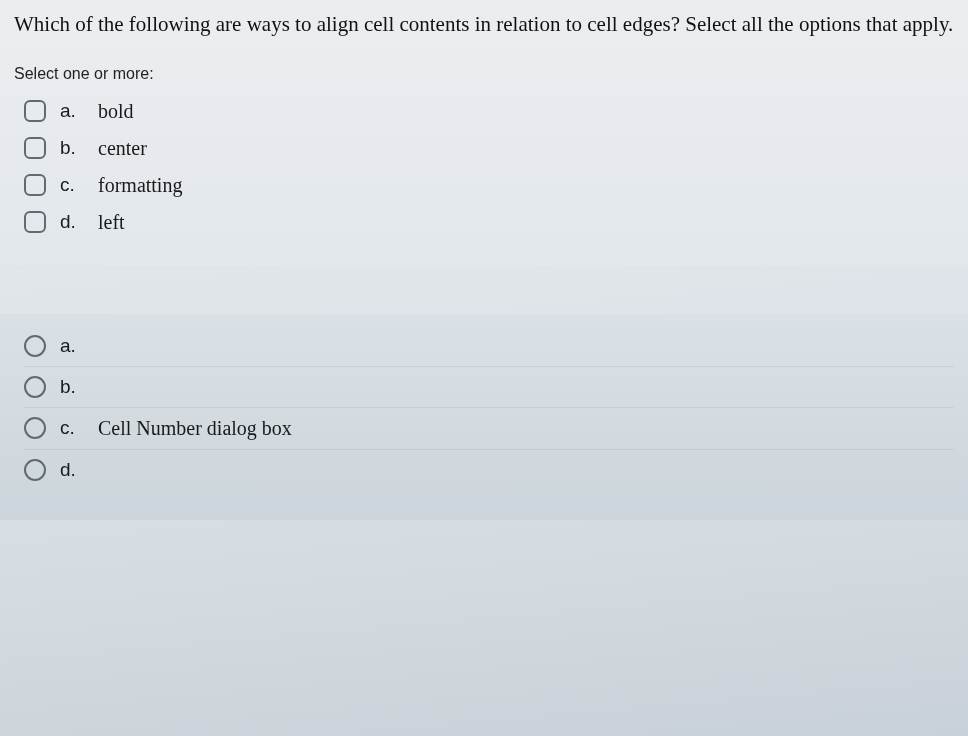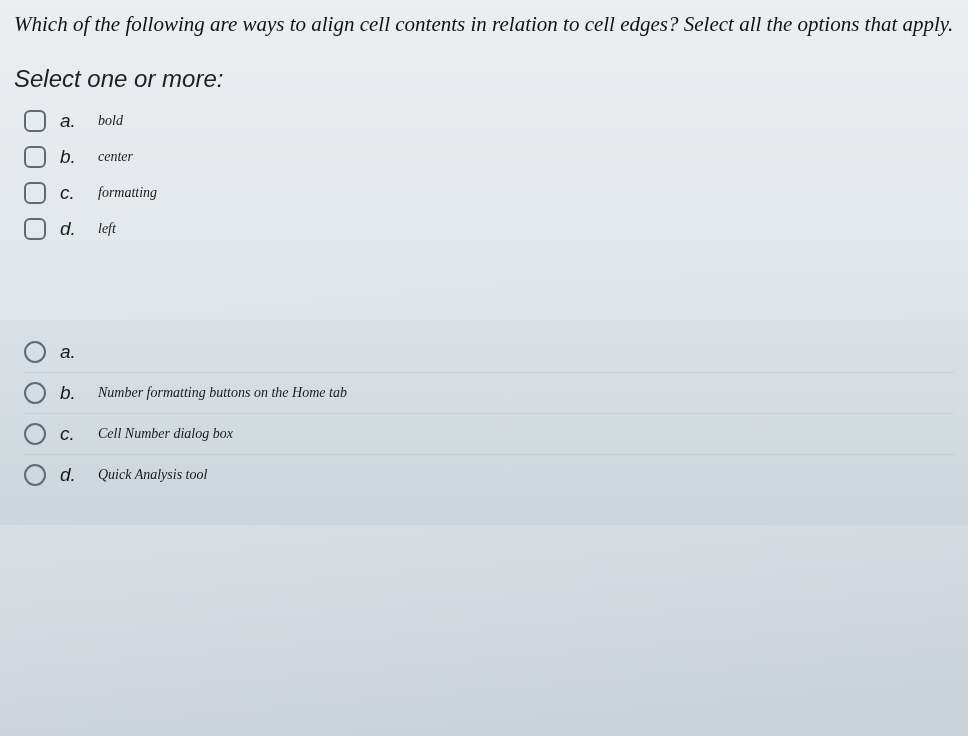--- a/index.html
+++ b/index.html
@@ -1,15 +1,15 @@
 <!DOCTYPE html>
 <html><head>
 <meta charset="utf-8">
 <style>
-  * { box-sizing: border-box; margin: 0; padding: 0; font-style: italic; }
+  * { box-sizing: border-box; margin: 0; padding: 0; }
   html, body { width: 968px; height: 736px; }
   body {
     font-family: Georgia, 'Times New Roman', serif;
     background: linear-gradient(175deg, #e8ecef 0%, #dde3e8 50%, #c9d1d8 100%);
     color: #1a1a1a;
     overflow: hidden;
   }
   .question-block {
     padding: 8px 14px 26px 14px;
   }
@@ -24,21 +24,21 @@
     padding-bottom: 30px;
   }
   .question-text {
     font-size: 21px;
     line-height: 1.55;
     margin-bottom: 24px;
     color: #111;
   }
   .select-prompt {
     font-family: -apple-system, BlinkMacSystemFont, "Segoe UI", Arial, sans-serif;
-    font-size: 24px;
+    font-size: 16px;
     color: #222;
     margin-bottom: 10px;
   }
   .options {
     padding-left: 10px;
   }
   .option-row {
     display: flex;
     align-items: center;
     padding: 7px 0 7px 0;
@@ -64,21 +64,21 @@
   }
   .option-letter {
     font-family: -apple-system, BlinkMacSystemFont, "Segoe UI", Arial, sans-serif;
     font-size: 19px;
     color: #1a1a1a;
     width: 24px;
     flex-shrink: 0;
   }
   .option-text {
     font-family: Georgia, 'Times New Roman', serif;
-    font-size: 14px;
+    font-size: 20px;
     color: #1a1a1a;
   }
   .q2 .option-row { border-top: 1px solid rgba(0,0,0,0.06); padding-top:9px; padding-bottom:9px;}
   .q2 .option-row:first-child { border-top: none; }
 </style>
 </head>
 <body>
 
 <div class="question-block q1">
   <p class="question-text">Which of the following are ways to align cell contents in relation to cell edges? Select all the options that apply.</p>
@@ -109,26 +109,24 @@
 
 <div class="question-block q2">
   <div class="options">
     <div class="option-row">
       <div class="radio"></div>
       <span class="option-letter">a.</span>
     </div>
     <div class="option-row">
       <div class="radio"></div>
       <span class="option-letter">b.</span>
-      <span class="option-text">Number formatting buttons on the Home tab</span>
     </div>
     <div class="option-row">
       <div class="radio"></div>
       <span class="option-letter">c.</span>
       <span class="option-text">Cell Number dialog box</span>
     </div>
     <div class="option-row">
       <div class="radio"></div>
       <span class="option-letter">d.</span>
-      <span class="option-text">Quick Analysis tool</span>
     </div>
   </div>
 </div>
 
 </body></html>

